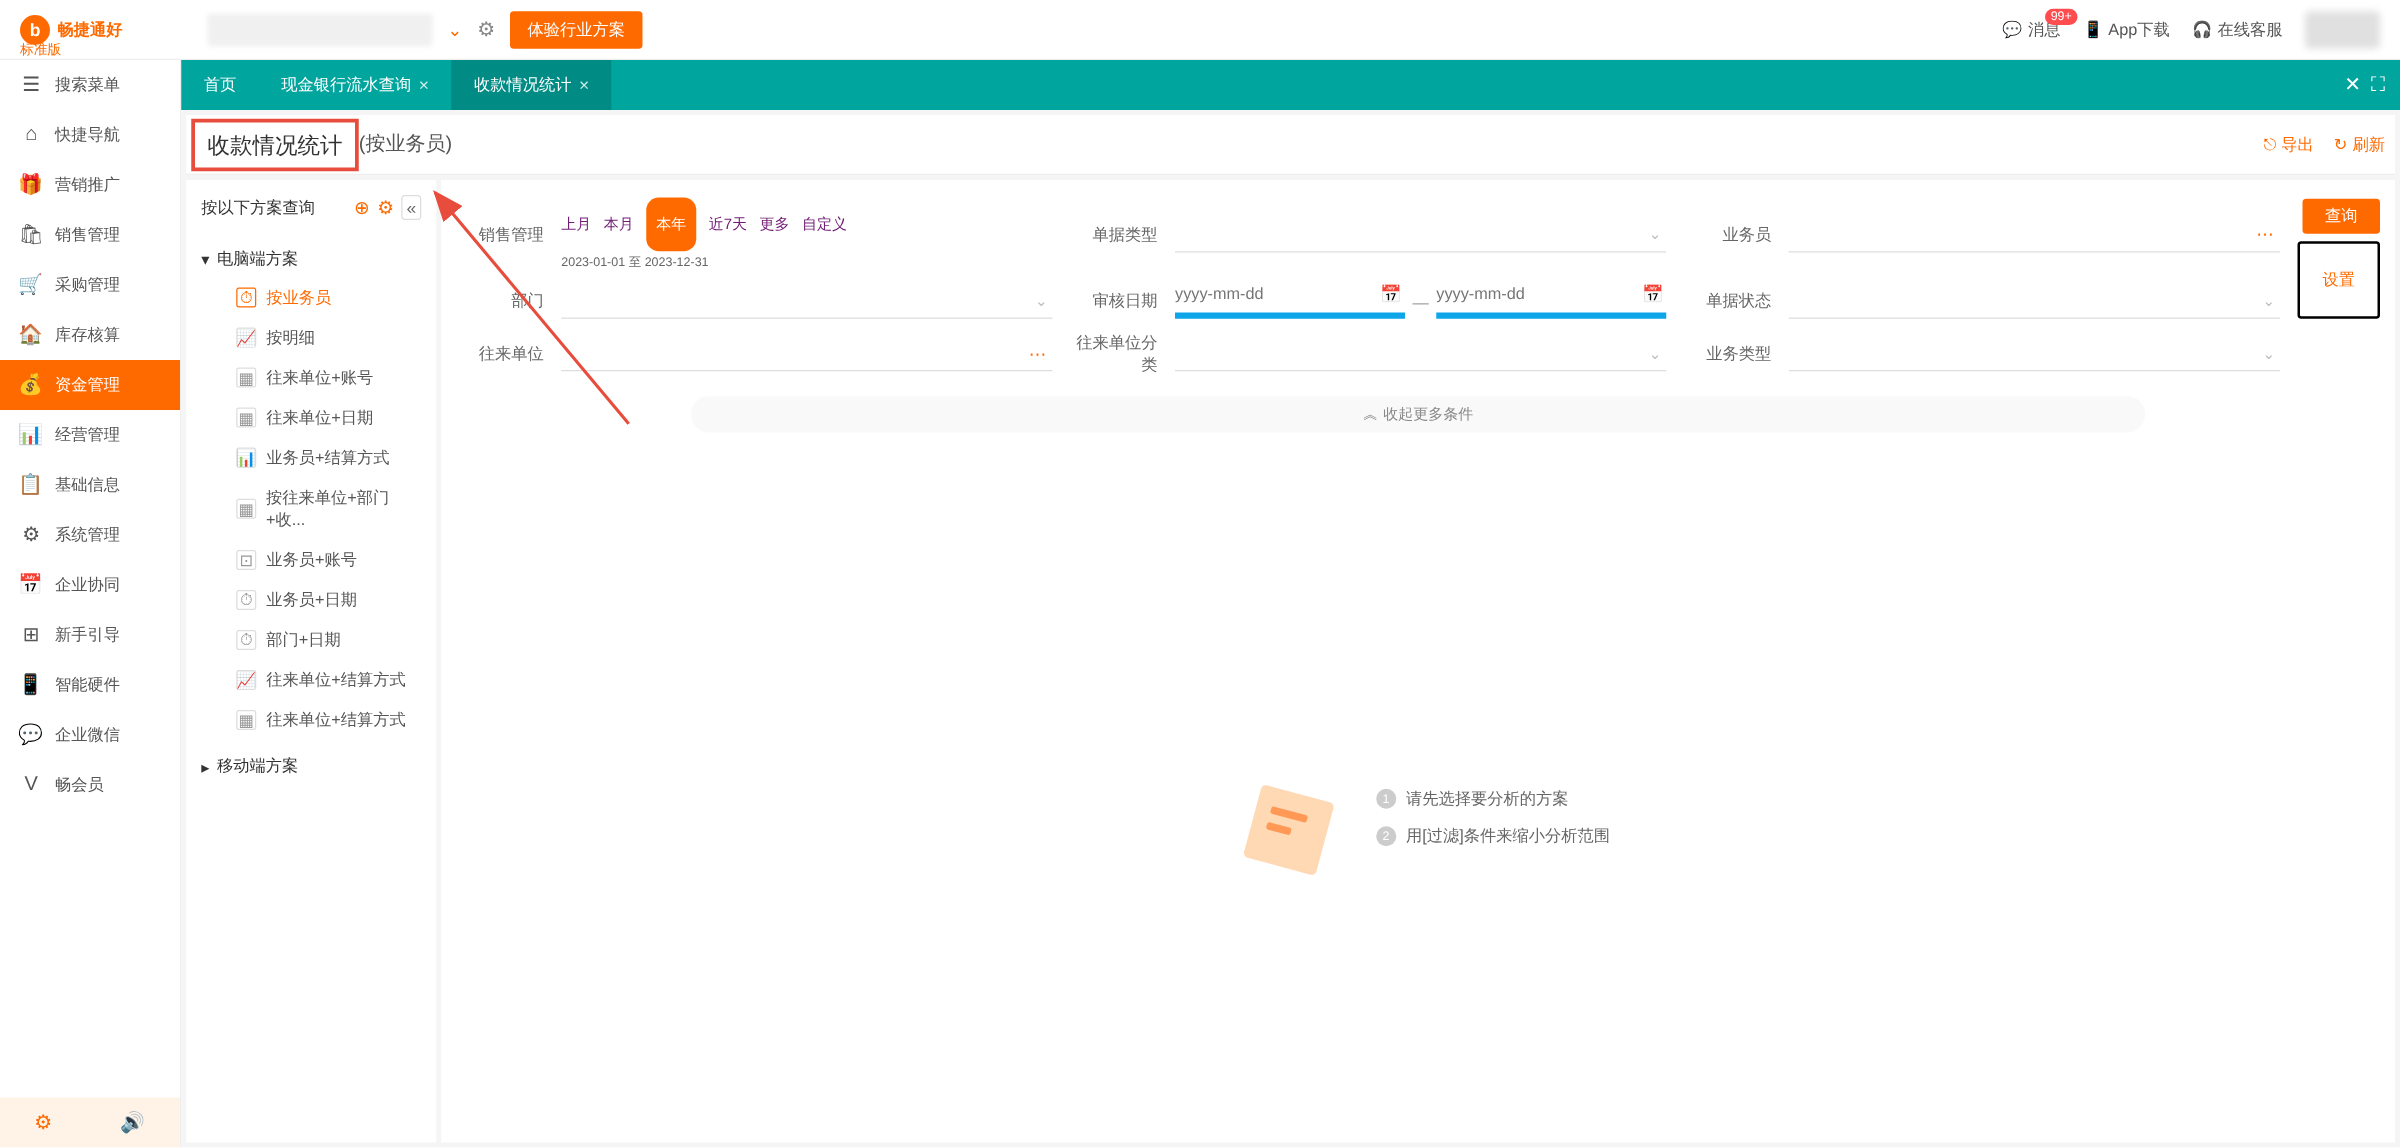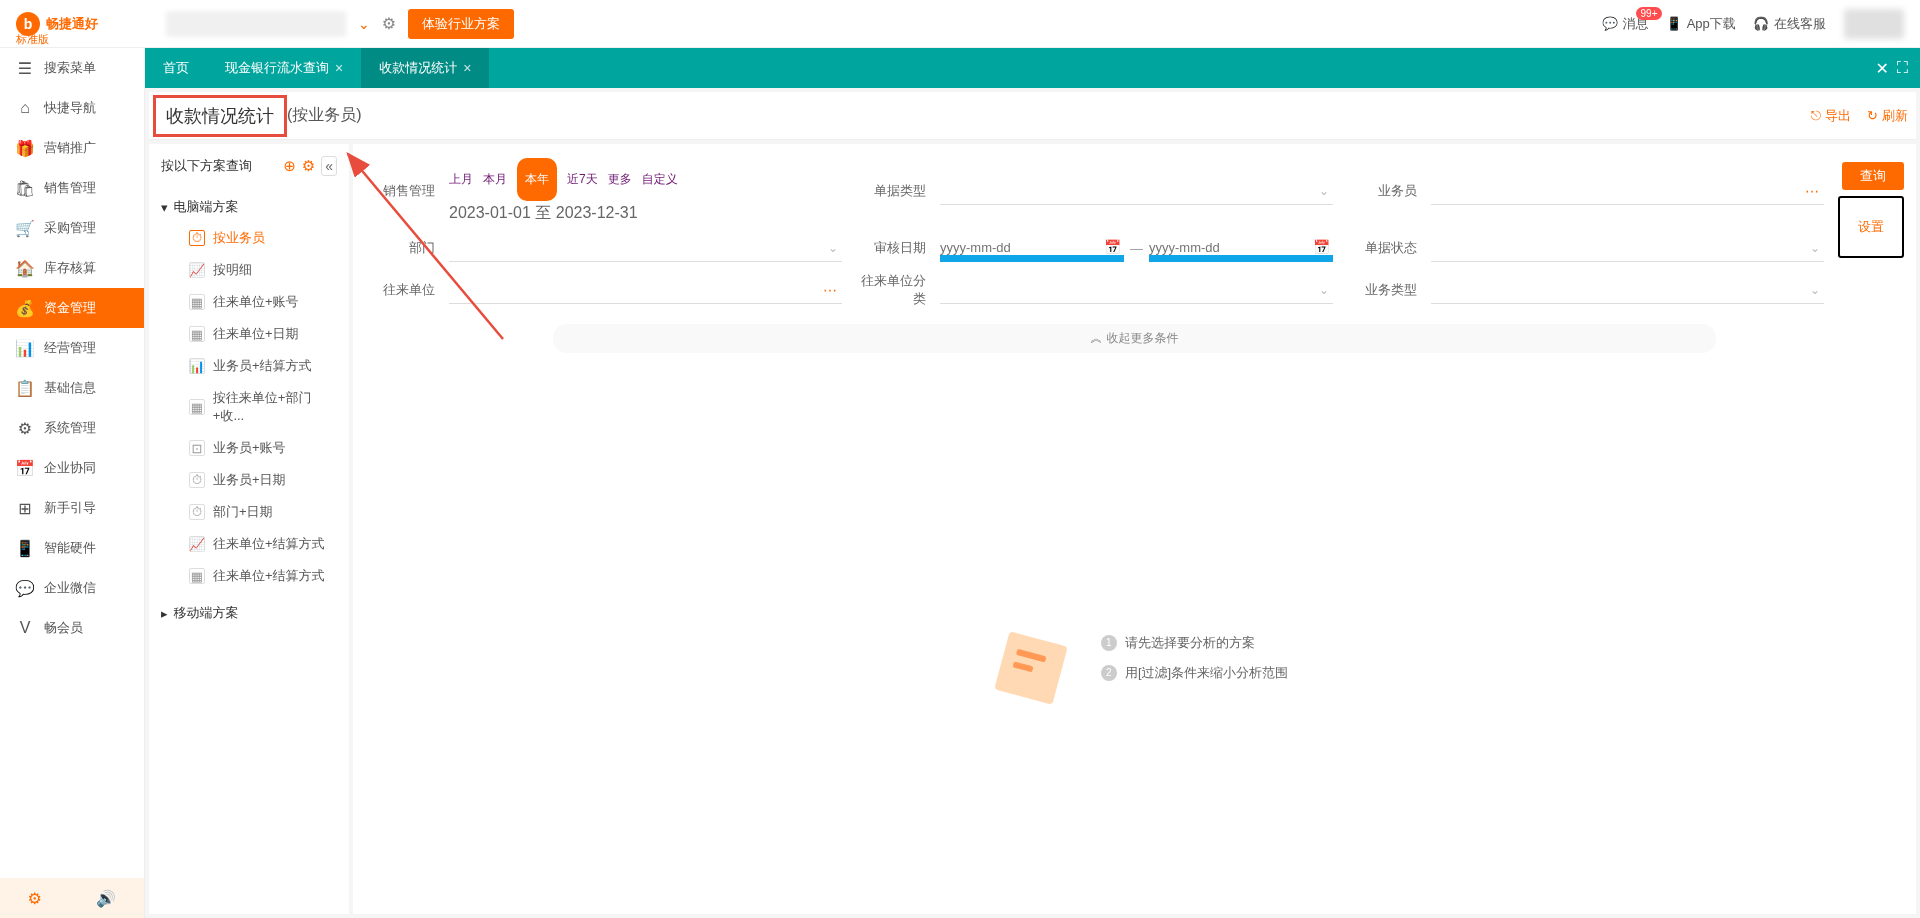--- a/index.html
+++ b/index.html
@@ -69,23 +69,23 @@
     .filter-area { flex: 1; background: #fff; display: flex; flex-direction: column; }
     .filter-form { padding: 14px 12px 8px; display: grid; grid-template-columns: 70px 1fr 70px 1fr 70px 1fr auto; gap: 10px 14px; align-items: center; }
     .form-label { text-align: right; color: #666; font-size: 13px; }
     .form-control { height: 28px; border-bottom: 1px solid #ddd; display: flex; align-items: center; position: relative; }
     .form-control input { border: none; outline: none; width: 100%; font-size: 13px; color: #333; background: transparent; }
     .form-control .chevron { position: absolute; right: 4px; color: #bbb; font-size: 12px; }
     .form-control .dots { position: absolute; right: 4px; color: #ff6a00; font-size: 14px; letter-spacing: 1px; }
     .date-shortcuts { display: flex; gap: 10px; align-items: center; font-size: 12px; }
     .date-shortcuts span { color: #701a75; cursor: pointer; }
     .date-shortcuts .pill { background: #ff6a00; color: #fff; padding: 13px 8px; border-radius: 10px; }
-    .date-range { font-size: 16px; color: #666; margin-top: 2px; }
+    .date-range { font-size: 10px; color: #666; margin-top: 2px; }
     .date-inputs { display: flex; align-items: center; gap: 6px; }
-    .date-input { flex: 1; border-bottom: 7px solid #0ea5e9; position: relative; height: 28px; display: flex; align-items: flex-end; }
+    .date-input { flex: 1; border-bottom: 5px solid #0ea5e9; position: relative; height: 28px; display: flex; align-items: flex-start; }
     .date-input input { border: none; outline: none; width: 100%; font-size: 13px; color: #bbb; background: transparent; }
     .cal-icon { position: absolute; right: 2px; color: #ff6a00; font-size: 14px; }
     .dash { color: #999; }
     .btn-col { display: flex; flex-direction: column; gap: 6px; align-items: flex-end; }
     .btn-search { background: #ff6a00; color: #fff; border: none; padding: 5px 18px; border-radius: 3px; cursor: pointer; font-size: 13px; }
     .btn-settings { background: #fff; color: #ff6a00; border: 2px solid #000000; padding: 20px 18px; border-radius: 3px; cursor: pointer; font-size: 13px; }
     
     .collapse-bar { text-align: center; padding: 6px; background: #f9f9f9; margin: 8px 200px; border-radius: 14px; color: #888; font-size: 12px; cursor: pointer; display: flex; align-items: center; justify-content: center; gap: 4px; }
     
     .empty-area { flex: 1; display: flex; align-items: center; justify-content: center; gap: 20px; padding-top: 40px; }

